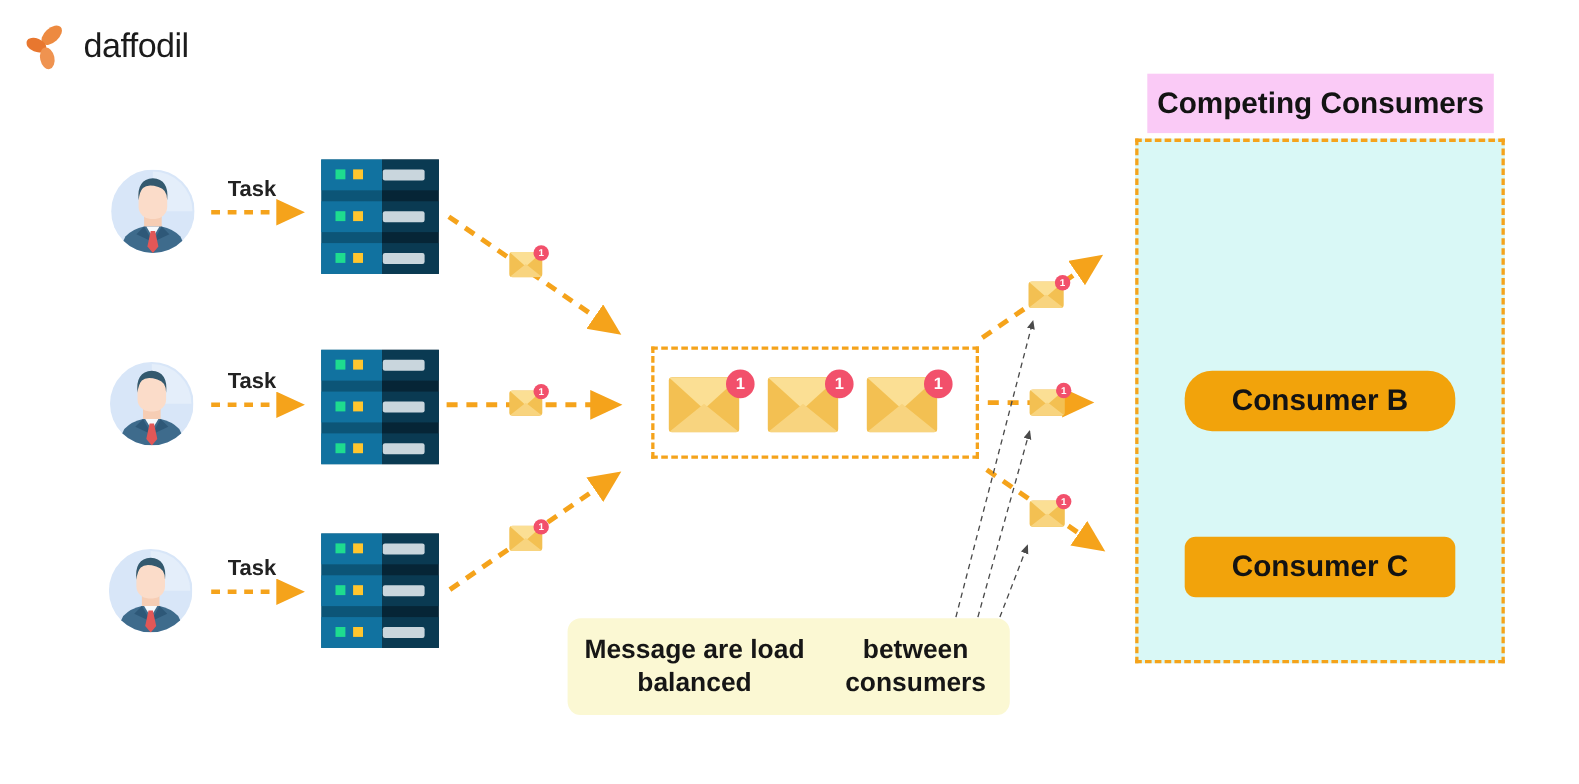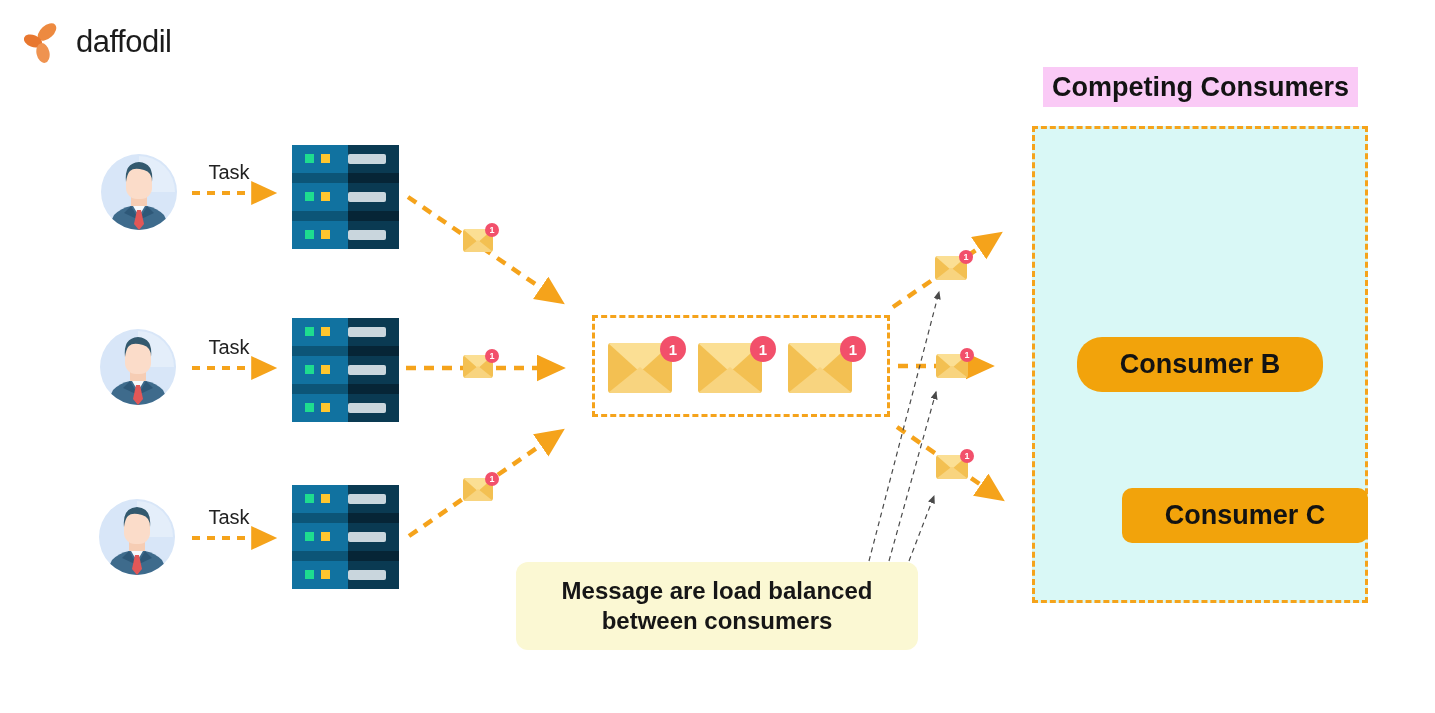--- a/index.html
+++ b/index.html
@@ -11,21 +11,21 @@
 
   
   .logo { position:absolute; left:24px; top:20px; display:flex; align-items:center; }
   .logo-text { font-size:31px; color:#1b1b1b; letter-spacing:-0.5px; margin-left:16px; }
 
   
   .overlay { position:absolute; left:0; top:0; width:1435px; height:713px; pointer-events:none; }
 
   
   .avatar { position:absolute; width:76px; height:76px; border-radius:50%; overflow:hidden; }
-  .task-label { position:absolute; width:90px; text-align:center; font-size:20px; font-weight:400; color:#222; }
+  .task-label { position:absolute; width:90px; text-align:center; font-size:20px; font-weight:700; color:#222; }
 
   .server {
     position:absolute; width:107px; height:104px;
     display:flex; flex-direction:column; justify-content:space-between;
     background:linear-gradient(90deg,#0C5577 52%, #062536 52%);
   }
   .s-unit { height:28px; position:relative; background:linear-gradient(90deg,#1172A0 52%, #0A3A52 52%); }
   .led { position:absolute; width:9px; height:9px; top:9px; }
   .led-g { left:13px; background:#1EDC8F; }
   .led-y { left:29px; background:#FFC62E; }
@@ -44,33 +44,33 @@
   .badge { position:absolute; border-radius:50%; background:#F2506B; color:#fff; font-weight:700;
            display:flex; align-items:center; justify-content:center; z-index:3; }
   .badge-lg { width:26px; height:26px; font-size:15px; right:-14px; top:-7px; }
   .badge-sm { width:14px; height:14px; font-size:9px; right:-6px; top:-6px; }
 
   
   .queue-box { position:absolute; left:592px; top:315px; width:298px; height:102px;
                border:3px dashed #F5A31B; }
 
   
-  .cc-title { position:absolute; left:1043px; top:67px; width:315px; height:40px;
+  .cc-title { position:absolute; left:1043px; top:67px; width:315px; height:54px;
               background:#FACAF6; color:#131313; font-size:27px; font-weight:700;
               display:flex; align-items:center; justify-content:center; }
   .cc-panel { position:absolute; left:1032px; top:126px; width:336px; height:477px;
               background:#D9F8F6; border:3px dashed #F5A31B; }
   .consumer-btn { position:absolute; left:1077px; width:246px; height:55px;
                   background:#F2A30B; border-radius:10px; color:#131313;
                   font-size:27px; font-weight:700;
                   display:flex; align-items:center; justify-content:center; }
 
   
   .note { position:absolute; left:516px; top:562px; width:402px; height:88px;
-          background:#FBF8D3; border-radius:12px; display:flex; flex-direction:column;
+          background:#FBF8D3; border-radius:12px; display:flex; flex-direction:row;
           align-items:center; justify-content:center; color:#161616;
           font-size:24px; font-weight:700; line-height:1.25; text-align:center; }
 </style>
 </head>
 <body>
 
 <div id="canvas">
 
   <svg class="overlay" width="1435" height="713" viewBox="0 0 1435 713">
     <defs>
@@ -278,20 +278,20 @@
     <div class="env-face">
         <div class="flap"></div>
         <div class="fold"></div>
       </div>
     <span class="badge badge-sm">1</span>
   </div>
 
   <div class="cc-title">Competing Consumers</div>
   <div class="cc-panel"></div>
   <div class="consumer-btn" style="top:337px;border-radius:25px;">Consumer B</div>
-  <div class="consumer-btn" style="top:488px;margin-left:45px;">Consumer C</div>
+  <div class="consumer-btn" style="top:488px;">Consumer C</div>
 
   <div class="note">
     <span>Message are load balanced</span>
     <span>between consumers</span>
   </div>
 
 </div>
 
 </body></html>

